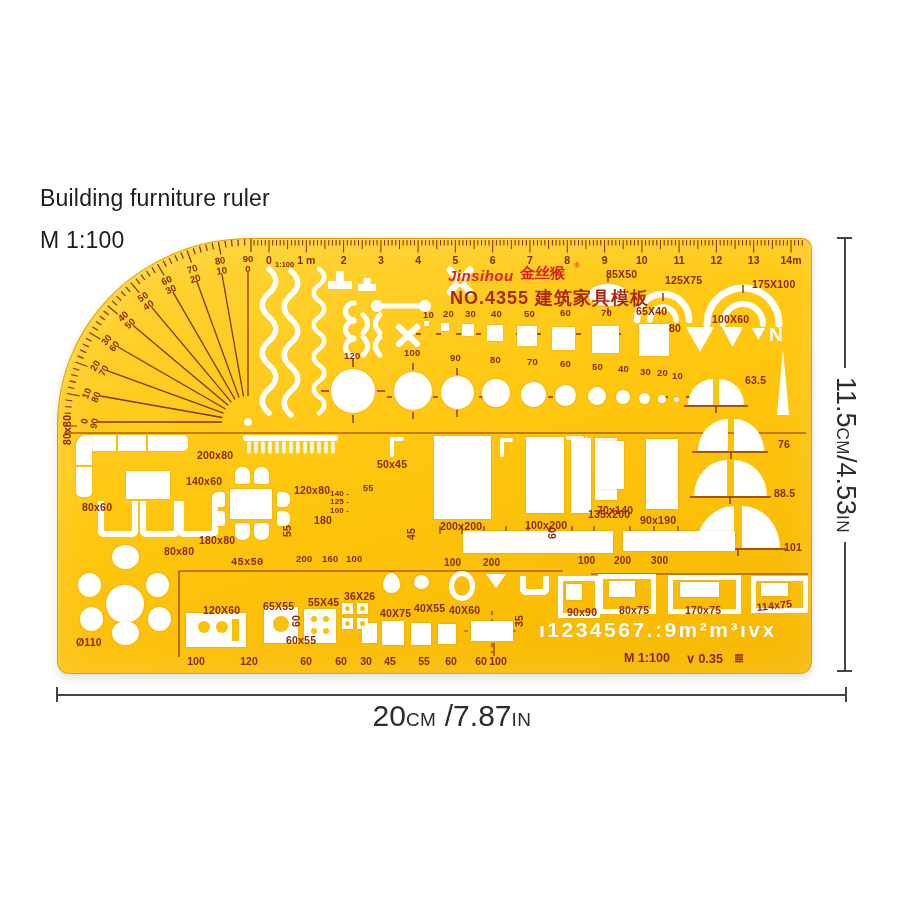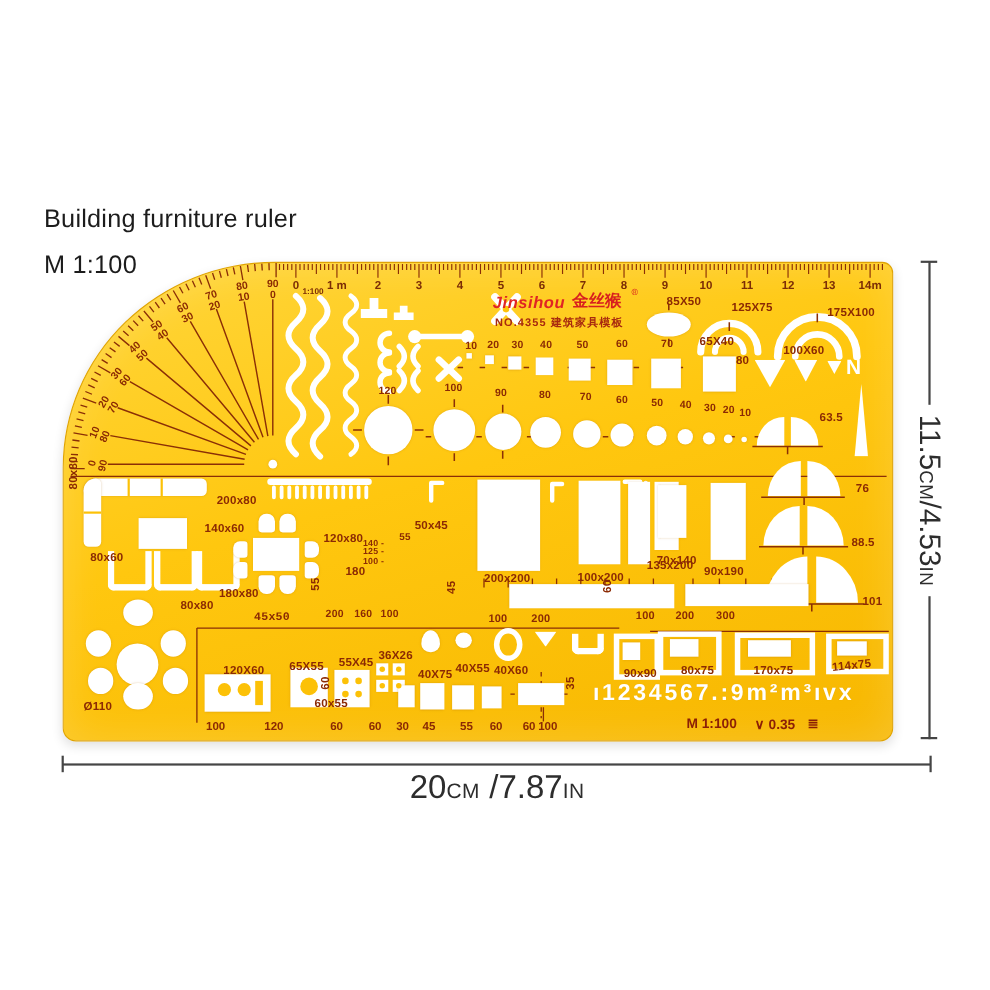--- a/index.html
+++ b/index.html
@@ -30,21 +30,21 @@
   .rnum{position:absolute;z-index:3;color:#7c2d06;font-weight:700;font-size:10.5px;
         transform:translateX(-50%);white-space:nowrap;line-height:1;}
   .ppair{position:absolute;z-index:3;color:#8b2a04;font-weight:700;font-size:9.5px;
          text-align:center;line-height:1.1;width:22px;margin-left:-11px;margin-top:-10px;}
   .brand{position:absolute;z-index:3;left:390px;top:28px;color:#e02424;font-weight:700;
          font-style:italic;font-size:15px;letter-spacing:.5px;white-space:nowrap;}
   .brandcn{position:absolute;z-index:3;left:462px;top:25px;color:#d81f1f;font-weight:700;
            font-size:15px;white-space:nowrap;}
   .brandreg{position:absolute;z-index:3;left:516px;top:22px;color:#d81f1f;font-size:8px;}
   .model{position:absolute;z-index:3;left:392px;top:47px;color:#a8290f;font-weight:700;
-         font-size:10px;letter-spacing:1px;white-space:nowrap;}
+         font-size:18px;letter-spacing:1px;white-space:nowrap;}
   .stencil{position:absolute;z-index:3;left:481px;top:379px;color:#fff;font-weight:700;
            font-size:21px;letter-spacing:2.5px;white-space:nowrap;
            text-shadow:0 0 1px rgba(200,140,0,.3);}
   .nletter{position:absolute;z-index:3;left:711px;top:85px;color:#fff;font-weight:700;font-size:19px;}
   .ratio{position:absolute;z-index:3;left:217px;top:21px;color:#7c2d06;font-weight:700;font-size:7.5px;}
   .ftr{position:absolute;z-index:3;color:#8b1f06;font-weight:700;font-size:12.5px;white-space:nowrap;}
   
   .dline{position:absolute;background:#454545;}
   .dim-b{position:absolute;left:452px;top:699px;transform:translateX(-50%);
          color:#2d2d2d;white-space:nowrap;font-weight:400;}
@@ -255,21 +255,21 @@
       <span class="tlabel" style="left: 106px; top: 307px;">80x80</span>
       <span class="tlabel" style="left: 224px; top: 298px; transform: rotate(-90deg); transform-origin: 0px 0px;">55</span>
       <span class="tlabel" style="left: 173px; top: 318px; font-family: Liberation Mono, monospace;">45x50</span>
       <span class="tlabel" style="left: 238px; top: 315px; font-size: 9.5px;">200</span>
       <span class="tlabel" style="left: 264px; top: 315px; font-size: 9.5px;">160</span>
       <span class="tlabel" style="left: 288px; top: 315px; font-size: 9.5px;">100</span>
       <span class="tlabel" style="left: 305px; top: 245px; font-size: 9px;">55</span>
       <span class="tlabel" style="left: 272px; top: 251px; font-size: 8px;">140 -</span>
       <span class="tlabel" style="left: 272px; top: 259px; font-size: 8px;">125 -</span>
       <span class="tlabel" style="left: 272px; top: 268px; font-size: 8px;">100 -</span>
-      <span class="tlabel" style="left: 319px; top: 234px;">50x45</span>
+      <span class="tlabel" style="left: 319px; top: 220px;">50x45</span>
       <span class="tlabel" style="left: 382px; top: 282px;">200x200</span>
       <span class="tlabel" style="left: 467px; top: 281px;">100x200</span>
       <span class="tlabel" style="left: 348px; top: 301px; transform: rotate(-90deg); transform-origin: 0px 0px;">45</span>
       <span class="tlabel" style="left: 489px; top: 300px; transform: rotate(-90deg); transform-origin: 0px 0px;">60</span>
       <span class="tlabel" style="left: 386px; top: 319px; font-size: 10px;">100</span>
       <span class="tlabel" style="left: 425px; top: 319px; font-size: 10px;">200</span>
       <span class="tlabel" style="left: 539px; top: 266px;">70x140</span>
       <span class="tlabel" style="left: 530px; top: 270px;">135x200</span>
       <span class="tlabel" style="left: 582px; top: 276px;">90x190</span>
       <span class="tlabel" style="left: 520px; top: 317px; font-size: 10px;">100</span>

